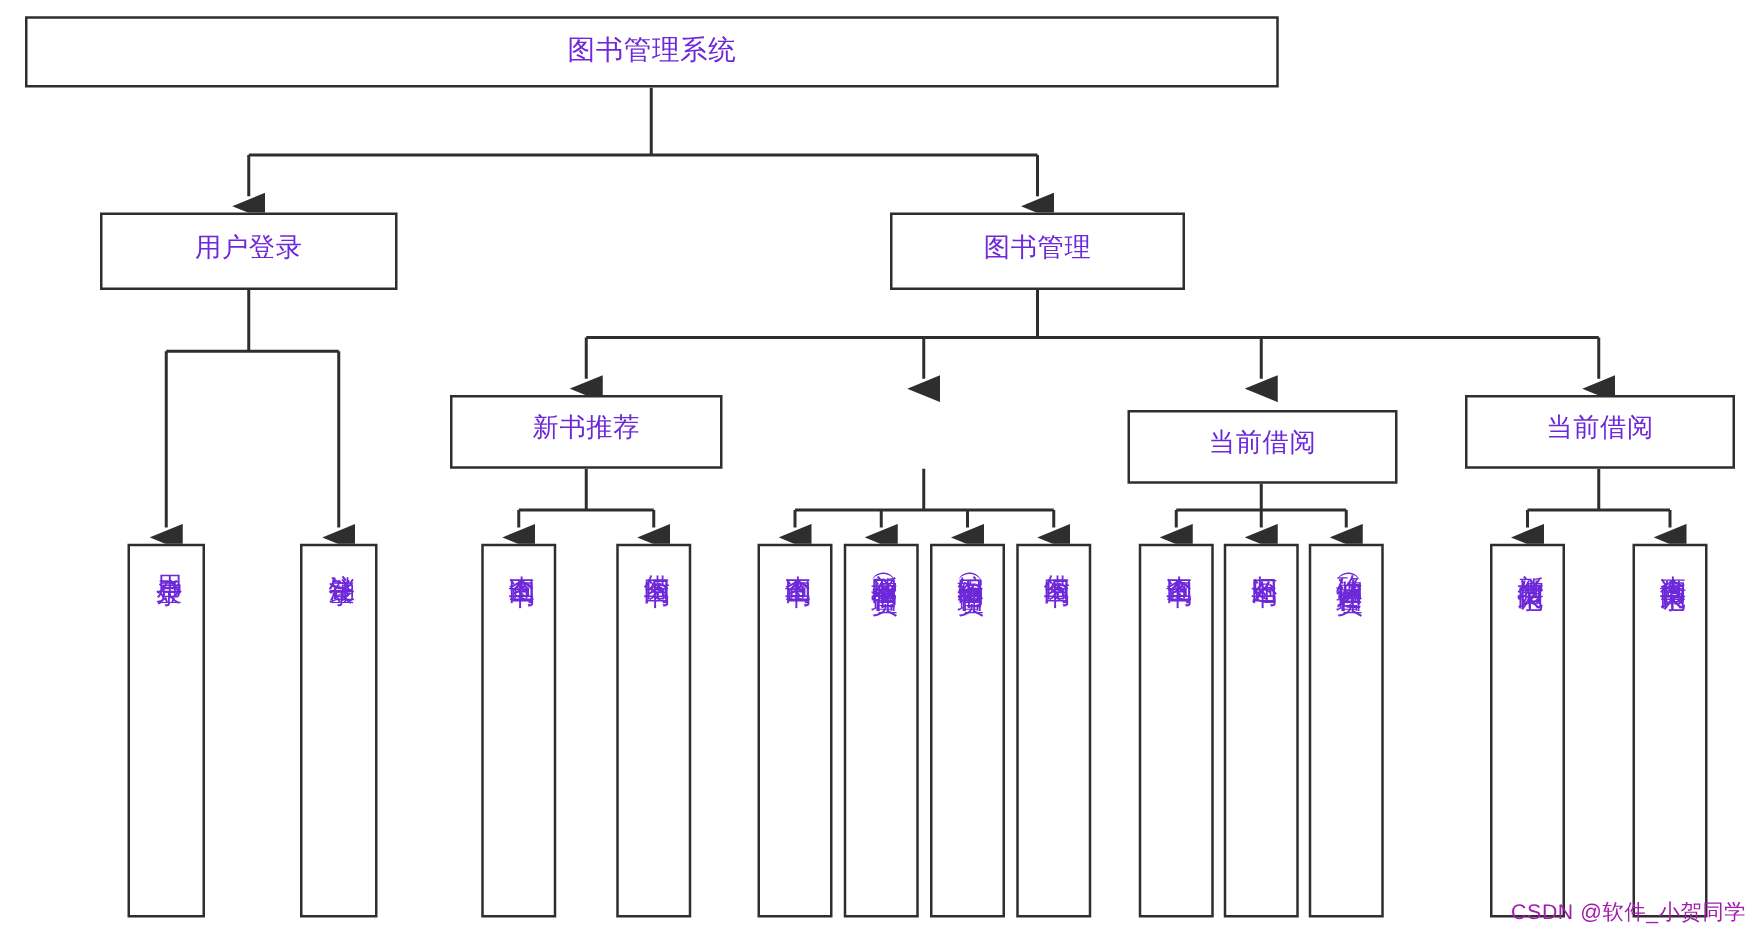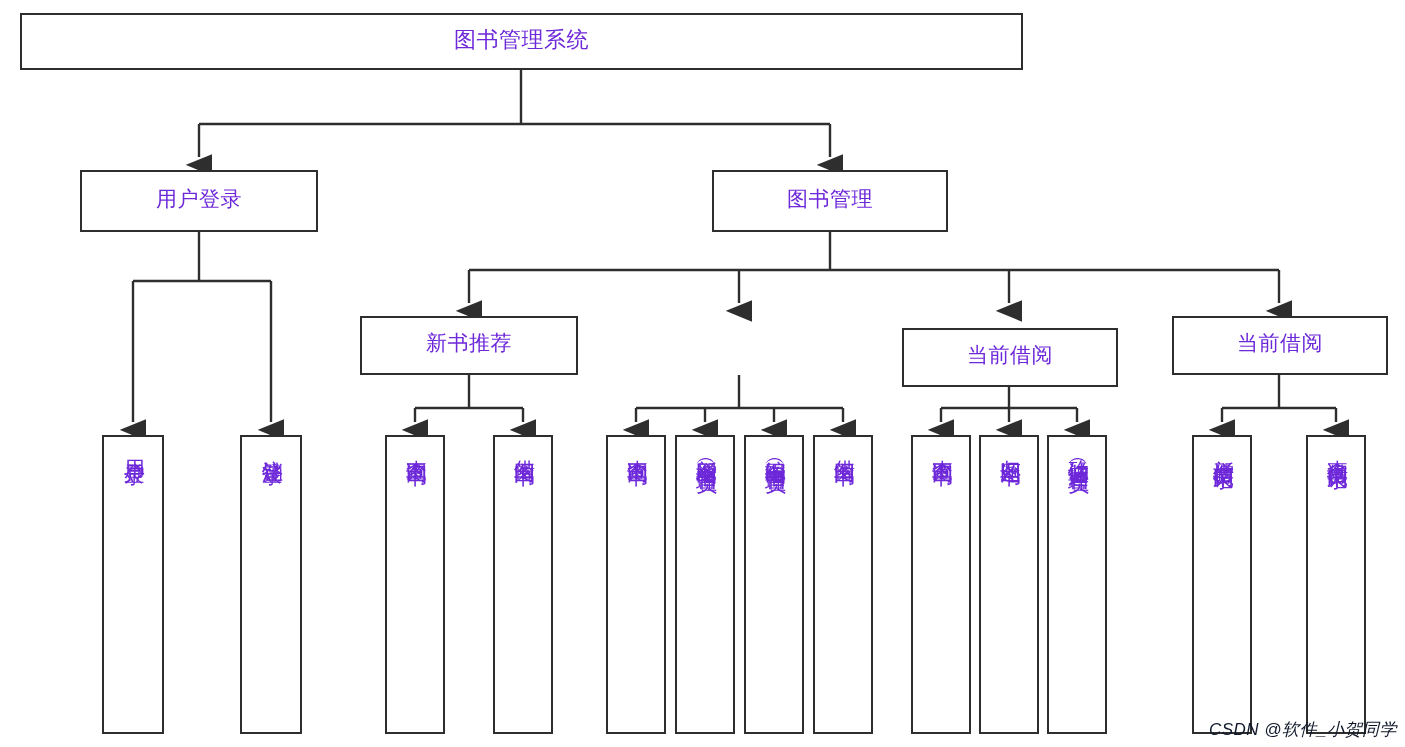--- a/index.html
+++ b/index.html
@@ -59,25 +59,24 @@
     letter-spacing: 2px;
     line-height: 1;
     white-space: nowrap;
   }
   .node.root .label { font-size: 22px; }
   #watermark {
     position: absolute;
     right: 8px;
     bottom: 6px;
     font-size: 17px;
-    color: #0f172a;
+    color: #a21caf;
     letter-spacing: 0.5px;
     z-index: 3;
     white-space: nowrap;
-    font-style: italic;
   }
 </style>
 </head>
 <body>
 
 <div id="canvas">
 
   <svg id="wires" viewBox="0 0 1405 747" xmlns="http://www.w3.org/2000/svg">
     <defs>
       <marker id="arrow" markerWidth="9" markerHeight="11" refX="1.2" refY="5.5" orient="auto" markerUnits="strokeWidth">

